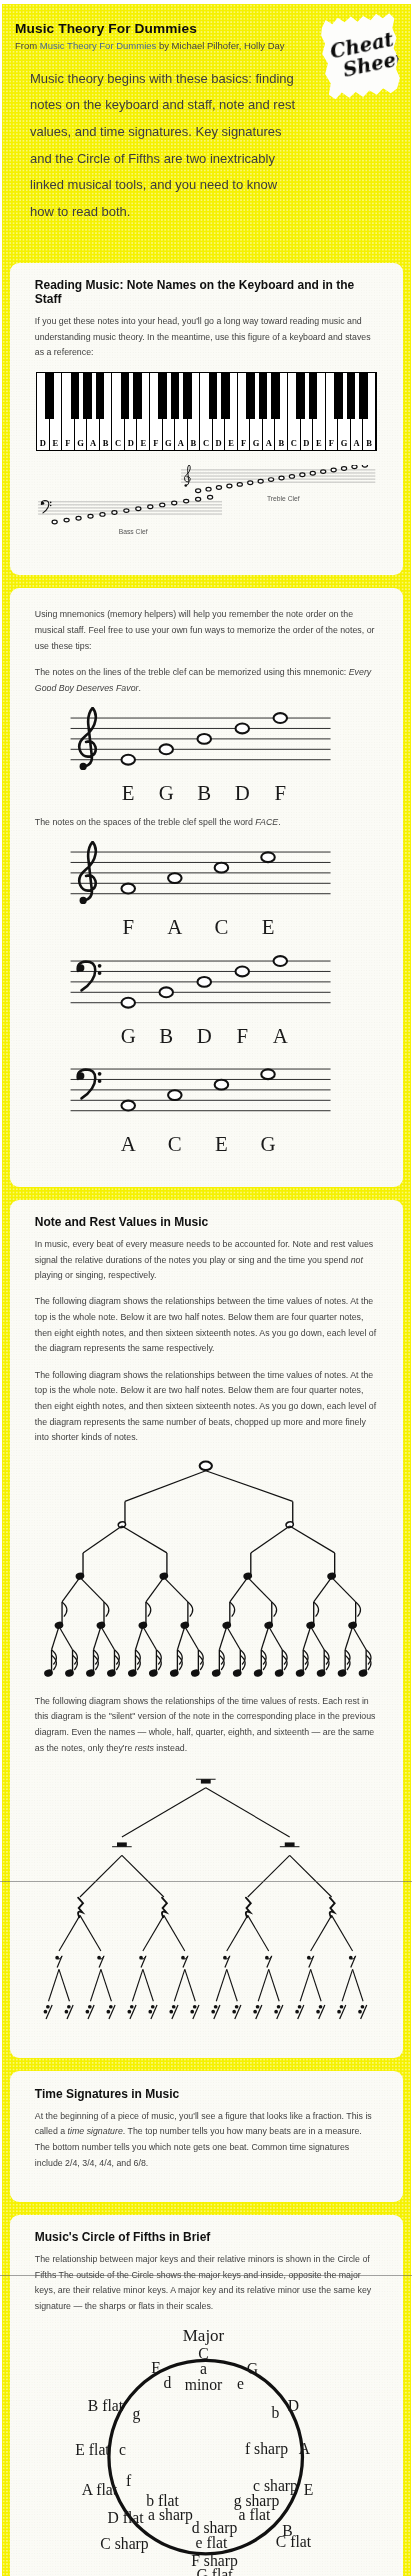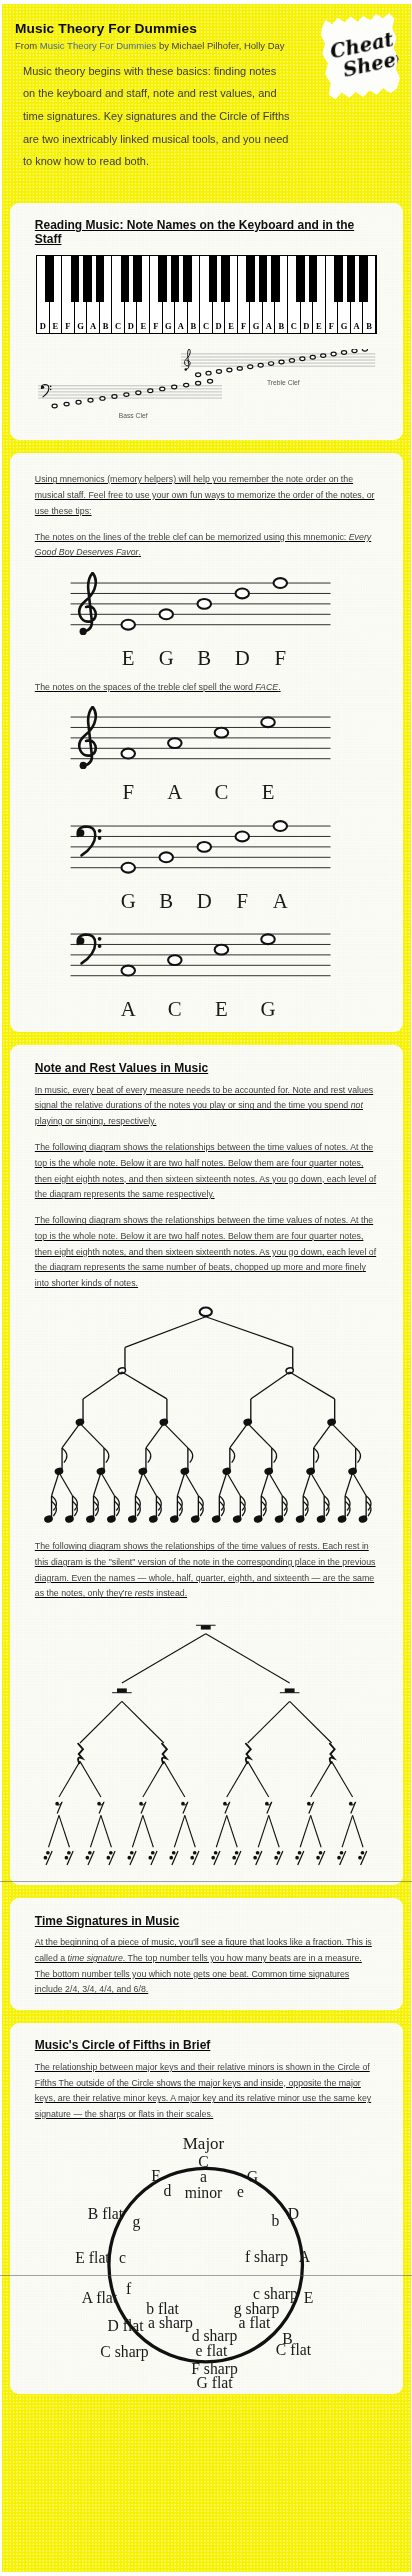--- a/index.html
+++ b/index.html
@@ -10,40 +10,39 @@
     background-color:#f5f100;
     background-image:radial-gradient(rgba(255,255,255,.45) 0.7px, transparent 0.8px);
     background-size:3.3px 3.3px;
     padding:2.6px 0 17px 0;
     min-height:2549px;
   }
   .hdr{position:relative; padding:14.4px 98px 9.1px 13px;}
   .hdr h1{margin:0 0 3.9px 0; font-size:13.7px; color:#0c0c0c; letter-spacing:0.1px;}
   .byline{margin:0 0 9.1px 0; font-size:9.5px; color:#3f3f3f;}
   .byline a{color:#49688f; text-decoration:none; cursor:pointer;}
-  .intro{margin:8px; font-size:11px; color:#3c3c3c; line-height:2.05; max-width:267px;}
+  .intro{margin:15px; font-size:13px; color:#3c3c3c; line-height:2.05; max-width:267px;}
   .badge{position:absolute; top:7.8px; right:9.1px; width:84px; height:90px; transform:rotate(-2deg);}
   .badge-paper{
     width:77px; height:84px; background:#fdfdfb; margin-left:3.9px;
     filter:drop-shadow(1.3px 2px 1.3px rgba(60,60,0,.45));
     clip-path:polygon(4% 12%, 10% 3%, 18% 9%, 26% 2%, 34% 8%, 43% 2%, 51% 9%, 59% 3%, 68% 9%, 76% 2%, 84% 8%, 93% 3%, 99% 10%, 95% 21%, 99% 33%, 94% 45%, 99% 58%, 94% 69%, 98% 81%, 93% 93%, 84% 98%, 75% 91%, 66% 98%, 57% 92%, 48% 99%, 39% 92%, 30% 98%, 21% 91%, 12% 98%, 4% 92%, 8% 79%, 2% 67%, 7% 55%, 1% 43%, 6% 31%, 2% 21%);
     display:flex; flex-direction:column; justify-content:center; transform:rotate(-4deg);
   }
   .badge-paper span{
     font-family:"DejaVu Serif", serif; font-style:italic; font-weight:bold;
     font-size:19.6px; color:#0b0b0b; line-height:1.02; transform:rotate(-6deg);
   }
   .badge-paper span:nth-child(1){margin-left:9.1px;}
   .badge-paper span:nth-child(2){margin-left:19.6px;}
   .card{
-    margin:13px 7.8px; padding:13px 25px 1px 25px; border-radius:9.1px;
+    margin:13px 7.8px; padding:13px 25px 20px 25px; border-radius:9.1px;
     background-color:#fbfbf6;
     background-image:radial-gradient(rgba(110,110,80,.06) 0.7px, transparent 0.8px);
     background-size:2.6px 2.6px;
-    text-decoration:underline;
   }
   .card h2{margin:2.6px 0 7.8px 0; font-size:12px; color:#101010;}
   .card p{margin:6.5px 0 10.5px 0; font-size:8.8px; color:#414141; line-height:1.78;}
   .fig{margin:9.1px 0;}
   .fig svg{display:block;}
   
   .kb{position:relative; height:77px; border:1.3px solid #000; background:#fff; margin:9.1px 1.3px 14.4px 1.3px; display:flex;}
   .kb .wk{flex:1; border-right:0.7px solid #000; position:relative; background:#fff;}
   .kb .wk:last-child{border-right:none;}
   .kb .wk .kl{position:absolute; bottom:2px; left:0; right:0; text-align:center;
@@ -84,20 +83,21 @@
     <div class="badge">
       <div class="badge-paper">
         <span>Cheat</span>
         <span>Sheet</span>
       </div>
     </div>
   </div>
 
   <section class="card">
     <h2>Reading Music: Note Names on the Keyboard and in the Staff</h2>
+    <p><span>If you get these notes into your head, you'll go a long way toward reading music and understanding music theory. In the meantime, use this figure of a keyboard and staves as a reference:</span></p>
     <div class="kb">
         <div class="wk">
           <div class="kl">D</div>
         </div>
         <div class="wk">
           <div class="kl">E</div>
         </div>
         <div class="wk">
           <div class="kl">F</div>
         </div>

